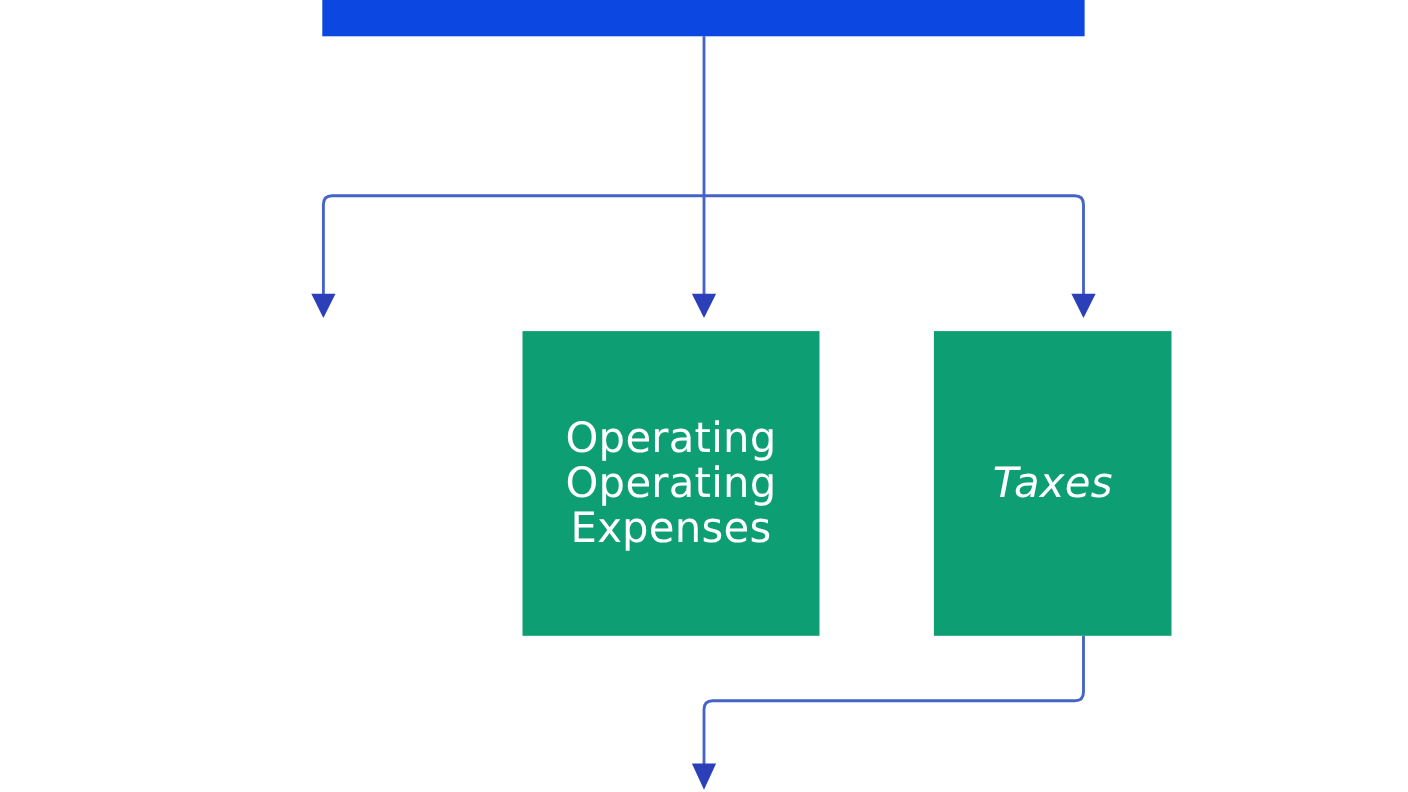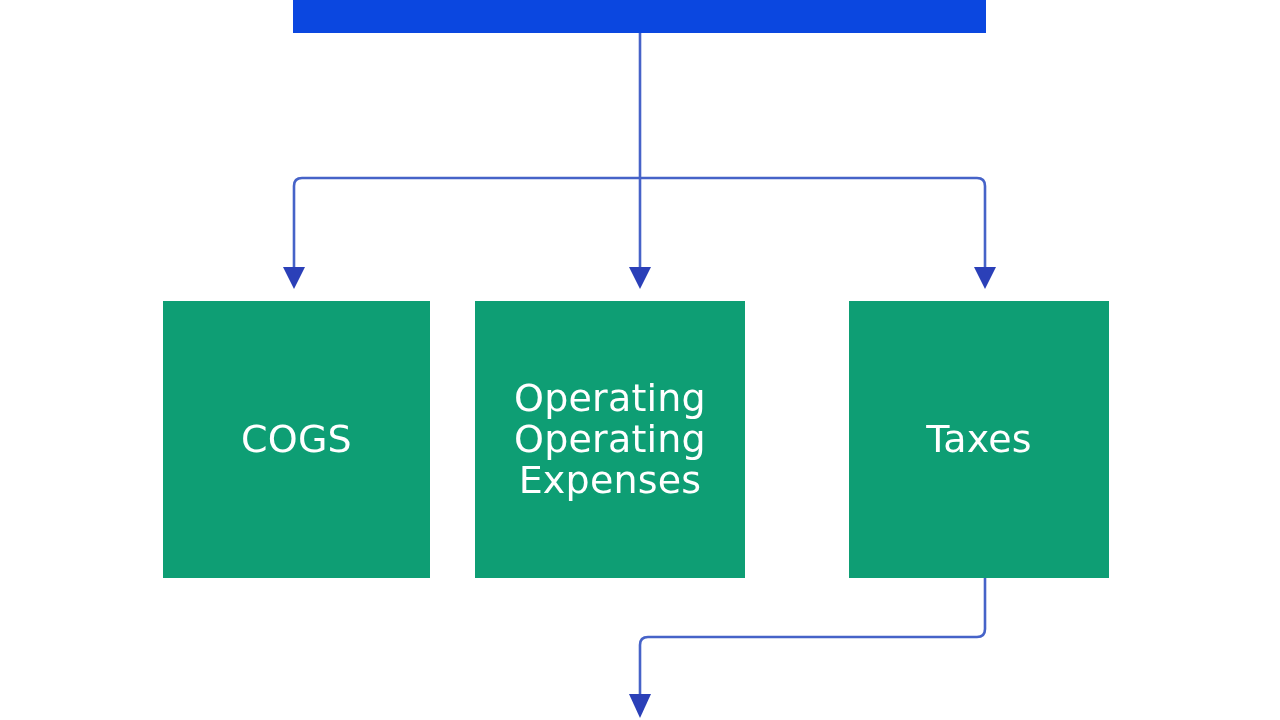--- a/index.html
+++ b/index.html
@@ -57,22 +57,23 @@
   }
   #node-opex {
     left: 475px;
     top: 301px;
     width: 270px;
     height: 277px;
   }
   #node-taxes {
     left: 849px;
     top: 301px;
-    width: 260px;
+    width: 216px;
     height: 277px;
+    font-style: italic;
   }
   #node-revenue .node-label { font-size: 34px; }
   #node-cogs .node-label { font-size: 38px; }
   #node-opex .node-label { font-size: 38px; }
   #node-taxes .node-label { font-size: 38px; }
 </style>
 </head>
 <body>
 
 <div id="canvas">
@@ -95,23 +96,20 @@
 
     <path d="M 985 578 L 985 629 Q 985 637 977 637 L 648 637 Q 640 637 640 645 L 640 700" fill="none" stroke="#4663c8" stroke-width="2.6" stroke-linecap="butt"></path>
 
     <polygon points="629,694 651,694 640,718" fill="#2b40b8"></polygon>
   </svg>
 
   <div class="node" id="node-revenue" style="background:#0b47e0;">
     <span class="node-label"></span>
   </div>
 
-  <div class="node" id="node-cogs" style="background:#0e9e74;">
-    <span class="node-label">COGS</span>
-  </div>
 
   <div class="node" id="node-opex" style="background:#0e9e74;">
     <span class="node-label">Operating
 Operating
 Expenses</span>
   </div>
 
   <div class="node" id="node-taxes" style="background:#0e9e74;">
     <span class="node-label">Taxes</span>
   </div>

